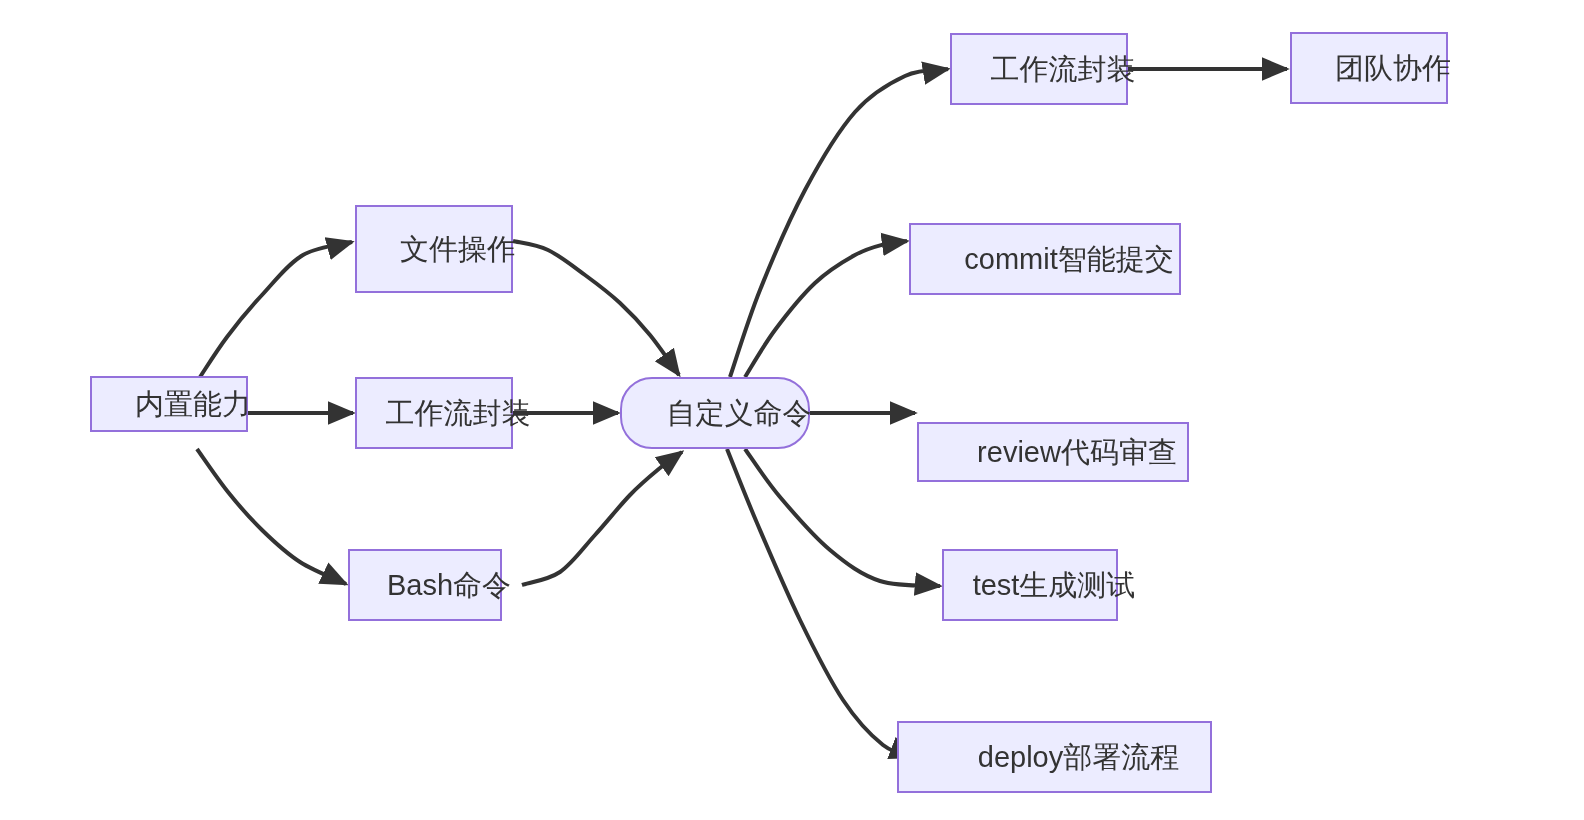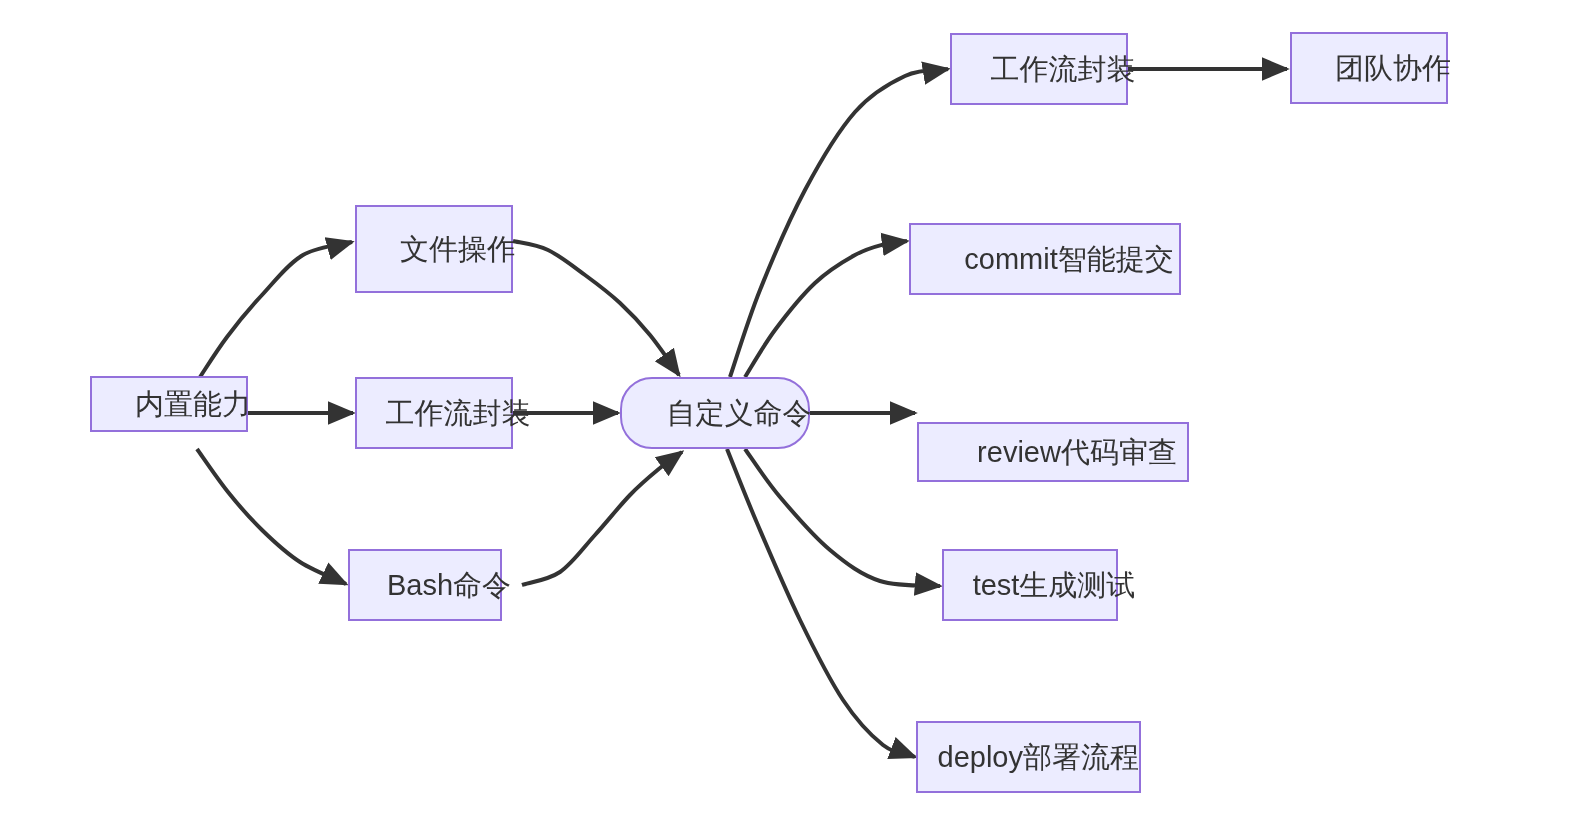--- a/index.html
+++ b/index.html
@@ -91,20 +91,20 @@
       </div>
       <div class="node" style="left: 909px; top: 223px; width: 272px; height: 72px;">
         <span>commit智能提交</span>
       </div>
       <div class="node" style="left: 917px; top: 377px; width: 272px; height: 60px; margin-top: 45px;">
         <span>review代码审查</span>
       </div>
       <div class="node" style="left: 942px; top: 549px; width: 176px; height: 72px;">
         <span>test生成测试</span>
       </div>
-      <div class="node" style="left: 916px; top: 721px; width: 225px; height: 72px; justify-content: flex-end;">
+      <div class="node" style="left: 897px; top: 721px; width: 315px; height: 72px;">
         <span>deploy部署流程</span>
       </div>
       <div class="node" style="left: 1290px; top: 32px; width: 158px; height: 72px; justify-content: center;">
         <span>团队协作</span>
       </div>
     </div>
 </div>
 
 </body></html>

